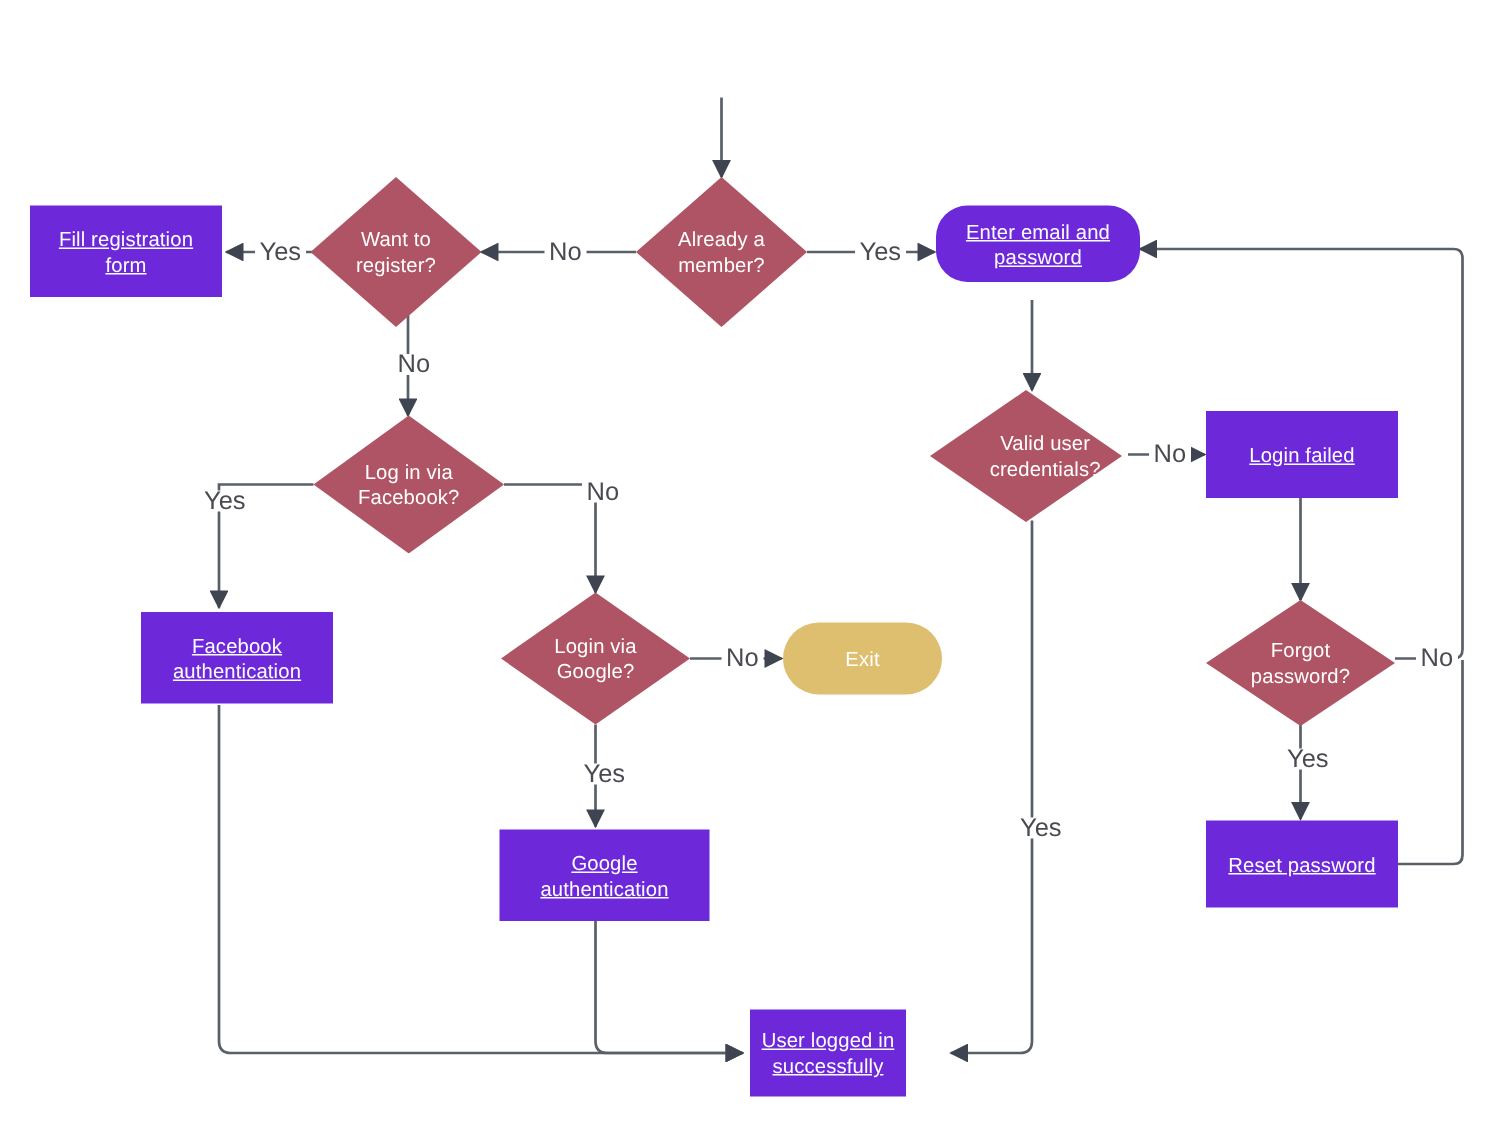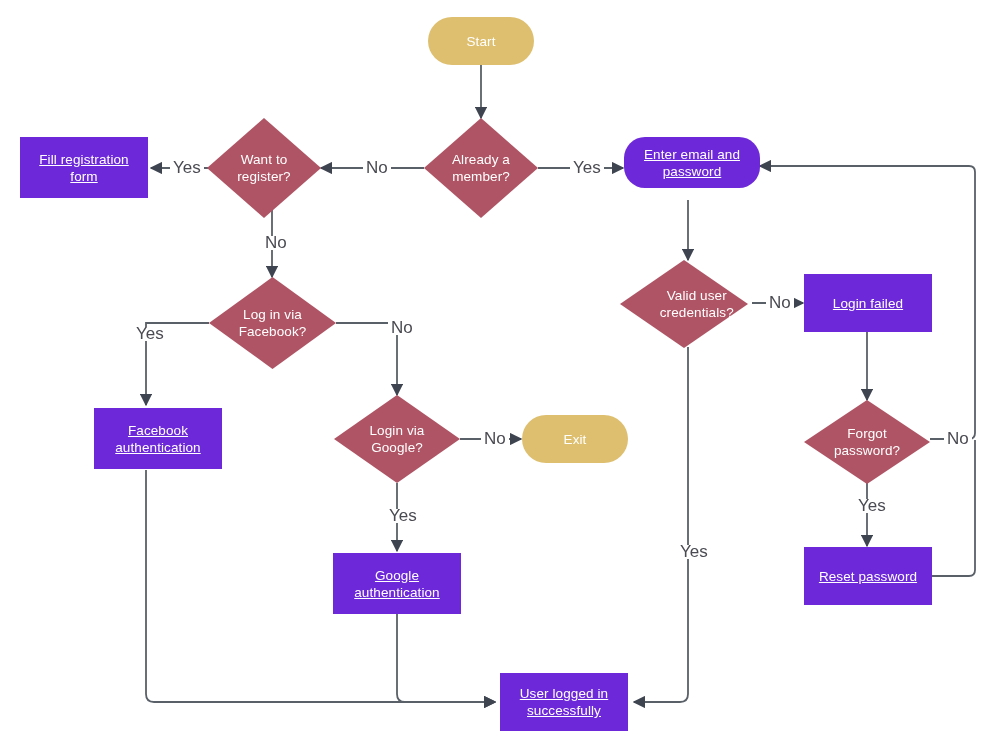--- a/index.html
+++ b/index.html
@@ -110,23 +110,20 @@
       <path d="M 688 347 L 688 694 Q 688 702 680 702 L 634 702"></path>
       
       <path d="M 146 470 L 146 694 Q 146 702 154 702 L 495 702"></path>
       
       <path d="M 397 614 L 397 694 Q 397 702 405 702 L 495 702"></path>
     </g>
 
     <path fill="none" stroke="#5a6068" stroke-width="1.8" d="M 931 576 L 969 576 Q 975 576 975 570 L 975 440"></path>
   </svg>
 
-  <div class="node terminator" style="left:428px;top:17px;width:106px;height:48px;">
-    <span>Start</span>
-  </div>
 
   <div class="node decision" style="left:424px;top:118px;width:114px;height:100px;justify-content:center;">
     <svg class="diamond-shape" viewBox="0 0 114 100" preserveAspectRatio="none">
       <polygon points="57,0 114,50 57,100 0,50" fill="#AE5464"></polygon>
     </svg>
     <span class="diamond-label">Already a member?</span>
   </div>
 
   <div class="node decision" style="left:207px;top:118px;width:114px;height:100px;">
     <svg class="diamond-shape" viewBox="0 0 114 100" preserveAspectRatio="none">
@@ -176,29 +173,29 @@
     <span>Facebook authentication</span>
   </div>
 
   <div class="node decision" style="left:334px;top:395px;width:126px;height:88px;">
     <svg class="diamond-shape" viewBox="0 0 126 88" preserveAspectRatio="none">
       <polygon points="63,0 126,44 63,88 0,44" fill="#AE5464"></polygon>
     </svg>
     <span class="diamond-label">Login via Google?</span>
   </div>
 
-  <div class="node process" style="left:333px;top:553px;width:128px;height:61px;">
+  <div class="node process" style="left:333px;top:553px;width:140px;height:61px;">
     <span>Google authentication</span>
   </div>
 
   <div class="node terminator" style="left:522px;top:415px;width:106px;height:48px;text-align:right;">
     <span>Exit</span>
   </div>
 
-  <div class="node process" style="left:500px;top:673px;width:128px;height:58px;">
+  <div class="node process" style="left:500px;top:673px;width:104px;height:58px;">
     <span>User logged in successfully</span>
   </div>
 
   <div class="edge-label" style="left:363px;top:161px;">No</div>
 
   <div class="edge-label" style="left:570px;top:161px;">Yes</div>
 
   <div class="edge-label" style="left:170px;top:161px;">Yes</div>
 
   <div class="edge-label" style="left:262px;top:236px;">No</div>

